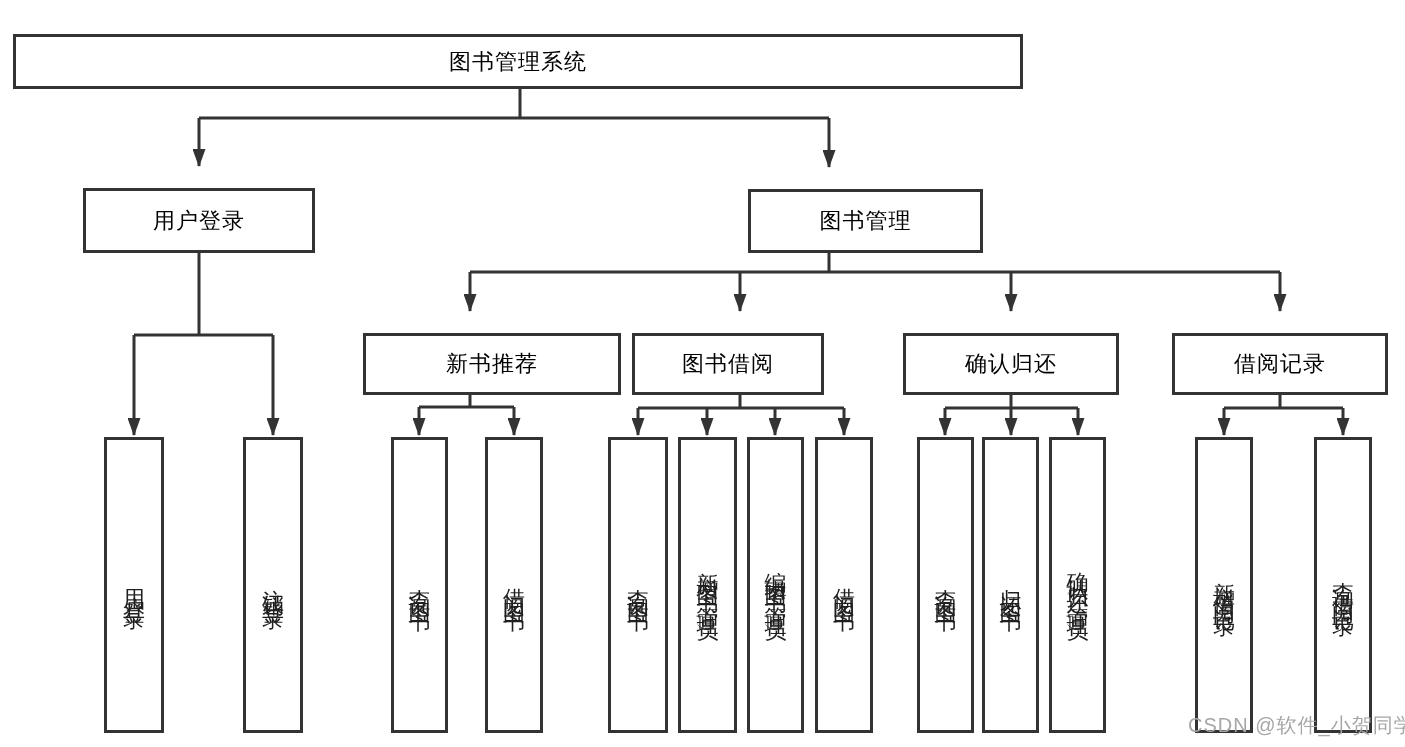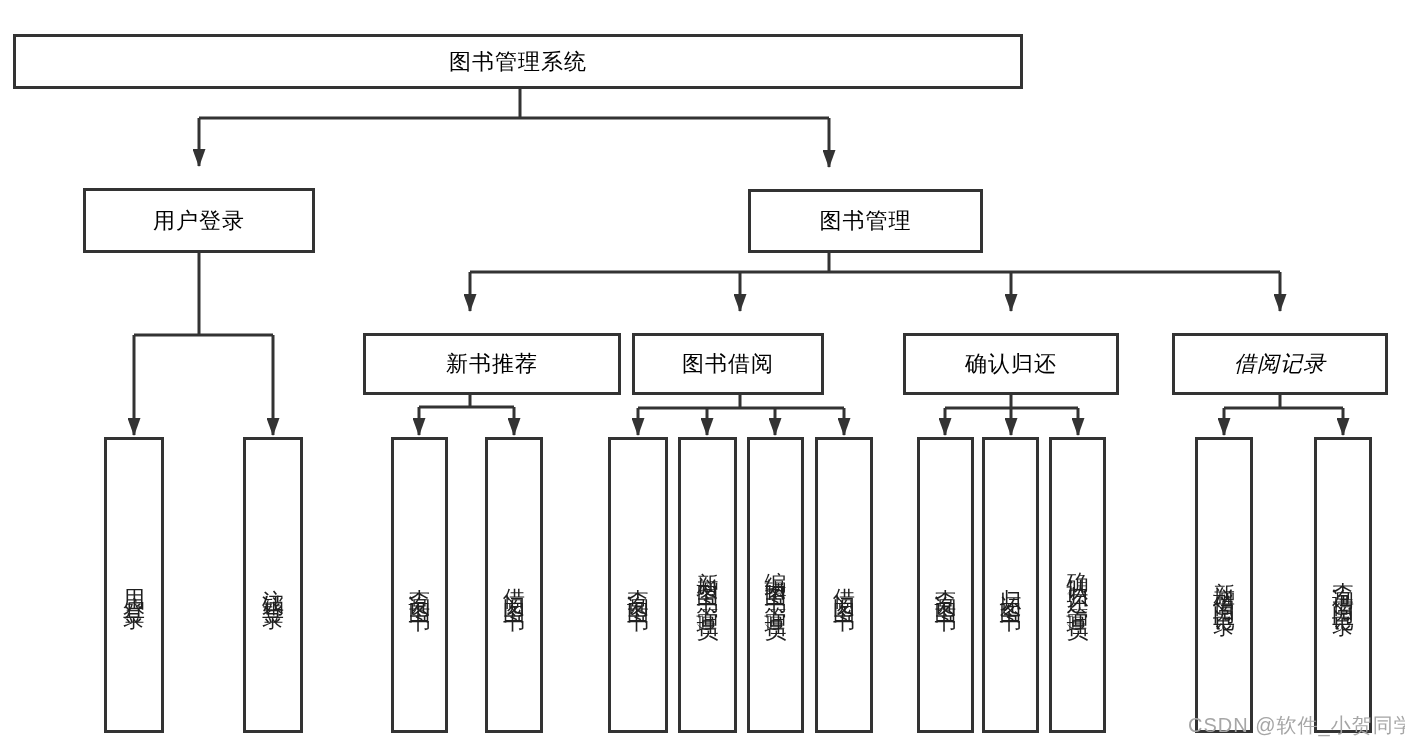--- a/index.html
+++ b/index.html
@@ -125,21 +125,21 @@
 
   <div class="hbox" style="left:363px; top:313px; width:258px; height:62px;">
     <span>新书推荐</span>
   </div>
   <div class="hbox" style="left:632px; top:313px; width:192px; height:62px;">
     <span>图书借阅</span>
   </div>
   <div class="hbox" style="left:903px; top:313px; width:216px; height:62px;">
     <span>确认归还</span>
   </div>
-  <div class="hbox" style="left:1172px; top:313px; width:216px; height:62px;font-style:italic;">
+  <div class="hbox" style="left:1172px; top:313px; width:216px; height:62px;">
     <span>借阅记录</span>
   </div>
 
   <div class="vbox" style="left:104px; width:60px;">
     <span>用户登录</span>
   </div>
   <div class="vbox" style="left:243px; width:60px;">
     <span>注销登录</span>
   </div>
 

